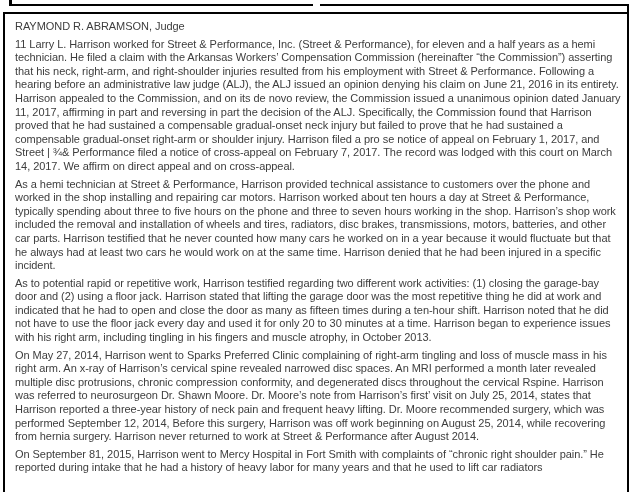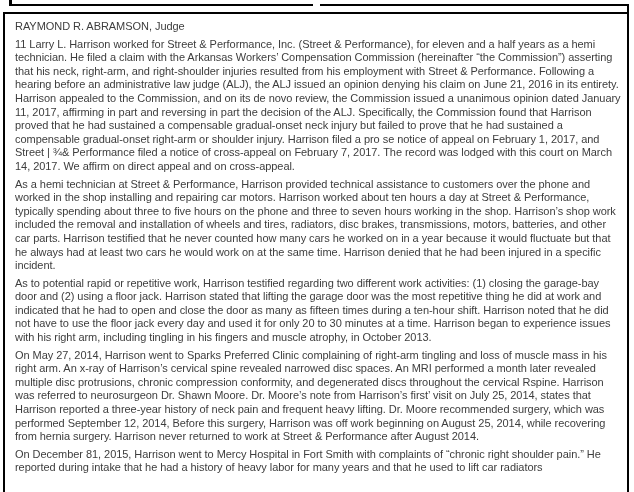--- a/index.html
+++ b/index.html
@@ -68,14 +68,14 @@
 <div class="rule rule-left"></div>
 <div class="rule rule-right"></div>
 <div class="right-stub"></div>
 
 <div class="doc-box">
   <p>RAYMOND R. ABRAMSON, Judge</p>
   <p>11 Larry L. Harrison worked for Street &amp; Performance, Inc. (Street &amp; Performance), for eleven and a half years as a hemi technician. He filed a claim with the Arkansas Workers’ Compensation Commission (hereinafter “the Commission”) asserting that his neck, right-arm, and right-shoulder injuries resulted from his employment with Street &amp; Performance. Following a hearing before an administrative law judge (ALJ), the ALJ issued an opinion denying his claim on June 21, 2016 in its entirety. Harrison appealed to the Commission, and on its de novo review, the Commission issued a unanimous opinion dated January 11, 2017, affirming in part and reversing in part the decision of the ALJ. Specifically, the Commission found that Harrison proved that he had sustained a compensable gradual-onset neck injury but failed to prove that he had sustained a compensable gradual-onset right-arm or shoulder injury. Harrison filed a pro se notice of appeal on February 1, 2017, and Street | ¾&amp; Performance filed a notice of cross-appeal on February 7, 2017. The record was lodged with this court on March 14, 2017. We affirm on direct appeal and on cross-appeal.</p>
   <p>As a hemi technician at Street &amp; Performance, Harrison provided technical assistance to customers over the phone and worked in the shop installing and repairing car motors. Harrison worked about ten hours a day at Street &amp; Performance, typically spending about three to five hours on the phone and three to seven hours working in the shop. Harrison’s shop work included the removal and installation of wheels and tires, radiators, disc brakes, transmissions, motors, batteries, and other car parts. Harrison testified that he never counted how many cars he worked on in a year because it would fluctuate but that he always had at least two cars he would work on at the same time. Harrison denied that he had been injured in a specific incident.</p>
   <p>As to potential rapid or repetitive work, Harrison testified regarding two different work activities: (1) closing the garage-bay door and (2) using a floor jack. Harrison stated that lifting the garage door was the most repetitive thing he did at work and indicated that he had to open and close the door as many as fifteen times during a ten-hour shift. Harrison noted that he did not have to use the floor jack every day and used it for only 20 to 30 minutes at a time. Harrison began to experience issues with his right arm, including tingling in his fingers and muscle atrophy, in October 2013.</p>
   <p>On May 27, 2014, Harrison went to Sparks Preferred Clinic complaining of right-arm tingling and loss of muscle mass in his right arm. An x-ray of Harrison’s cervical spine revealed narrowed disc spaces. An MRI performed a month later revealed multiple disc protrusions, chronic compression conformity, and degenerated discs throughout the cervical Rspine. Harrison was referred to neurosurgeon Dr. Shawn Moore. Dr. Moore’s note from Harrison’s first’ visit on July 25, 2014, states that Harrison reported a three-year history of neck pain and frequent heavy lifting. Dr. Moore recommended surgery, which was performed September 12, 2014, Before this surgery, Harrison was off work beginning on August 25, 2014, while recovering from hernia surgery. Harrison never returned to work at Street &amp; Performance after August 2014.</p>
-  <p>On December 81, 2015, Harrison went to Mercy Hospital in Fort Smith with complaints of “chronic right shoulder pain.” He reported during intake that he had a history of heavy labor for many years and that he used to lift car radiators</p>
+  <p>On September 81, 2015, Harrison went to Mercy Hospital in Fort Smith with complaints of “chronic right shoulder pain.” He reported during intake that he had a history of heavy labor for many years and that he used to lift car radiators</p>
 </div>
 
 </body></html>

